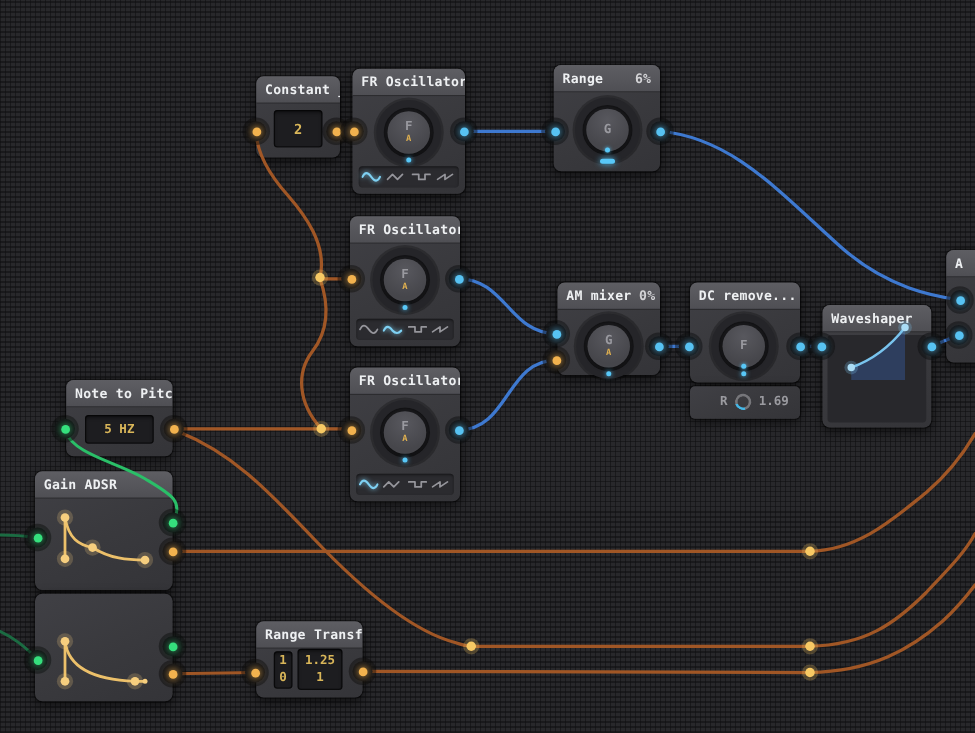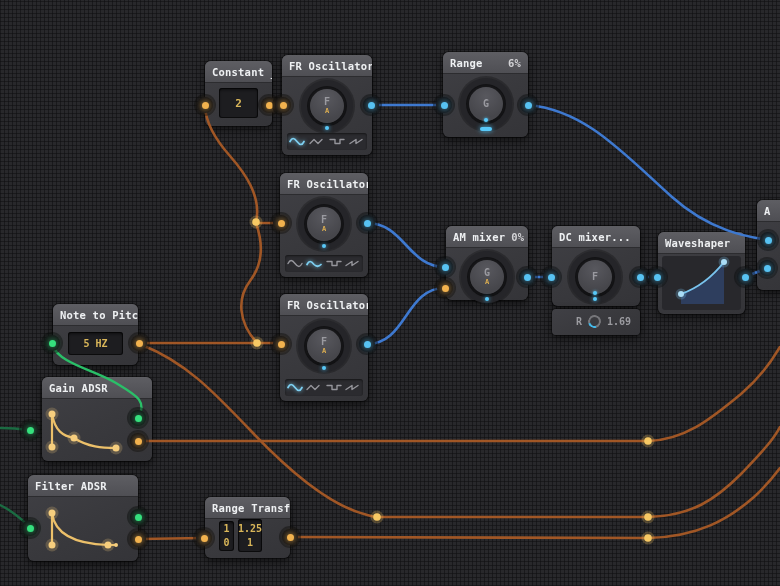--- a/index.html
+++ b/index.html
@@ -177,40 +177,40 @@
       <div class="knob-face">
         <span class="kl">G</span>
         <span class="ks">A</span>
       </div>
       <span class="kdot"></span>
     </div>
   </div>
 
   <div class="node" style="left:552px;top:226px;width:88px;height:80px;">
     <div class="ntitle">
-      <span>DC mixer...</span>
+      <span>DC remove...</span>
 
     </div>
     <div class="knob" style="left:17px;top:25px;">
       <div class="knob-face">
         <span class="kl">F</span>
       </div>
       <span class="kdot-in"></span>
       <span class="kdot"></span>
     </div>
   </div>
   <div class="node" style="left:552px;top:309px;width:88px;height:26px;border-radius:4px;">
     <div class="rrow" style="left:24px;top:6px;">
       <span>R</span>
       <span class="miniknob"></span>
       <span>1.69</span>
     </div>
   </div>
 
-  <div class="node" style="left:658px;top:232px;width:87px;height:82px;">
+  <div class="node" style="left:658px;top:244px;width:87px;height:98px;">
     <div class="ntitle">
       <span>Waveshaper</span>
     </div>
     <div style="position:absolute;left:4px;top:24px;right:4px;bottom:4px;background:#28282c;border-radius:3px;"></div>
   </div>
 
   <div class="node" style="left:757px;top:200px;width:40px;height:90px;">
     <div class="ntitle">
       <span>A</span>
     </div>
@@ -218,43 +218,40 @@
 
   <div class="node" style="left:53px;top:304px;width:85px;height:61px;">
     <div class="ntitle">
       <span>Note to Pitch</span>
     </div>
     <div class="valbox" style="left:15px;top:28px;width:55px;height:23px;font-size:10px;">
       <span>5 HZ</span>
     </div>
   </div>
 
-  <div class="node" style="left:28px;top:377px;width:110px;height:84px;margin-left:14px;">
+  <div class="node" style="left:28px;top:377px;width:110px;height:95px;">
     <div class="ntitle">
       <span>Gain ADSR</span>
     </div>
     <div style="position:absolute;left:4px;top:23px;right:4px;bottom:4px;"></div>
   </div>
 
   <div class="node" style="left:28px;top:475px;width:110px;height:86px;">
-    <div class="ntitle">
-      <span>Filter ADSR</span>
-    </div>
     <div style="position:absolute;left:4px;top:23px;right:4px;bottom:4px;"></div>
   </div>
 
   <div class="node" style="left:205px;top:497px;width:85px;height:61px;">
     <div class="ntitle">
       <span>Range Transfo...</span>
     </div>
     <div class="valbox" style="left:14px;top:24px;width:15px;height:30px;flex-direction:column;">
       <span class="celltxt">1</span>
       <span class="celltxt">0</span>
     </div>
-    <div class="valbox" style="left:33px;top:22px;width:24px;height:33px;flex-direction:column;">
+    <div class="valbox" style="left:33px;top:22px;width:36px;height:33px;flex-direction:column;">
       <span class="celltxt">1.25</span>
       <span class="celltxt">1</span>
     </div>
   </div>
 
   <svg id="wires" width="780" height="586">
     <g stroke="#a85a26" stroke-width="2.6" fill="none" stroke-linecap="round" opacity="0.95">
       <path d="M139,343 L281,343"></path>
       <path d="M257,343 C238,322 237,298 250,281 C263,264 263,243 256,223 L281,223"></path>
       <path d="M256,222 C262,196 244,172 230,156 C214,138 206,122 205,107"></path>

